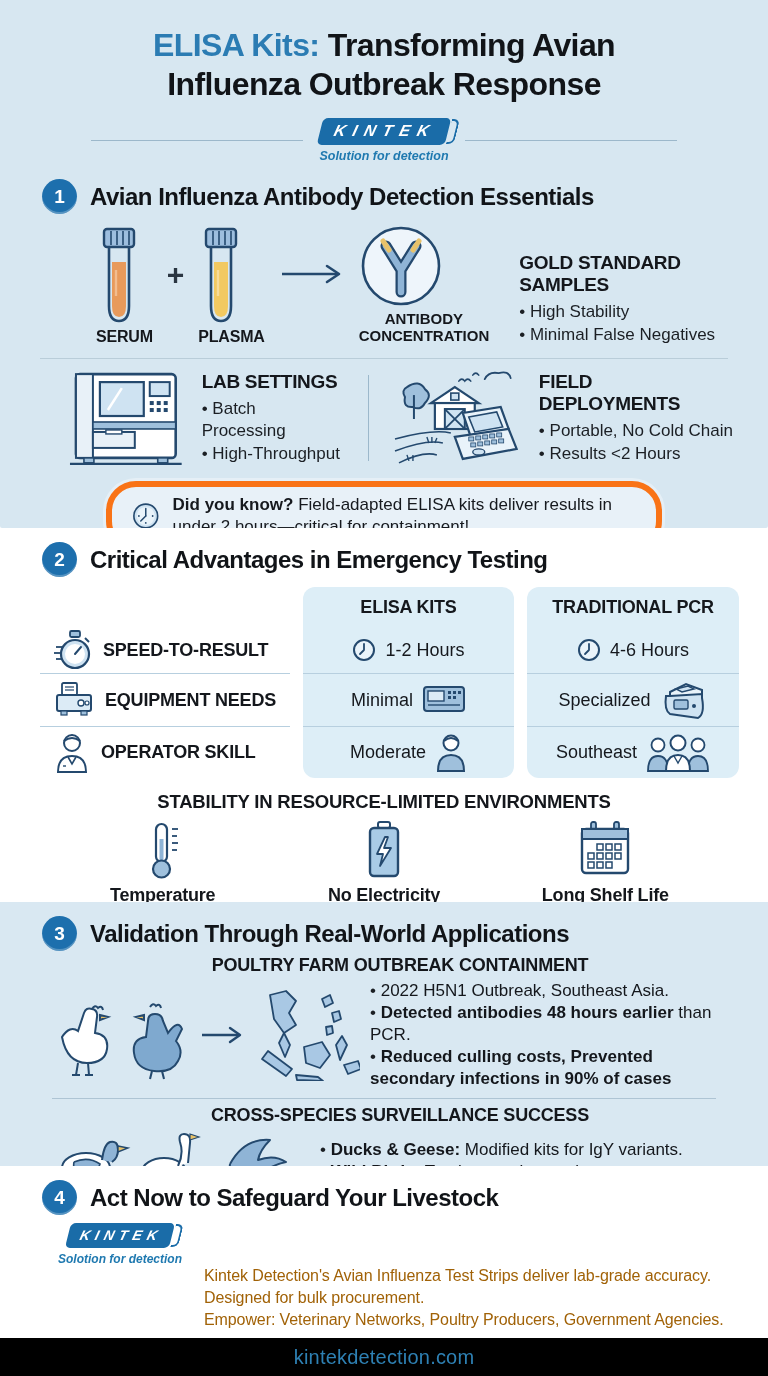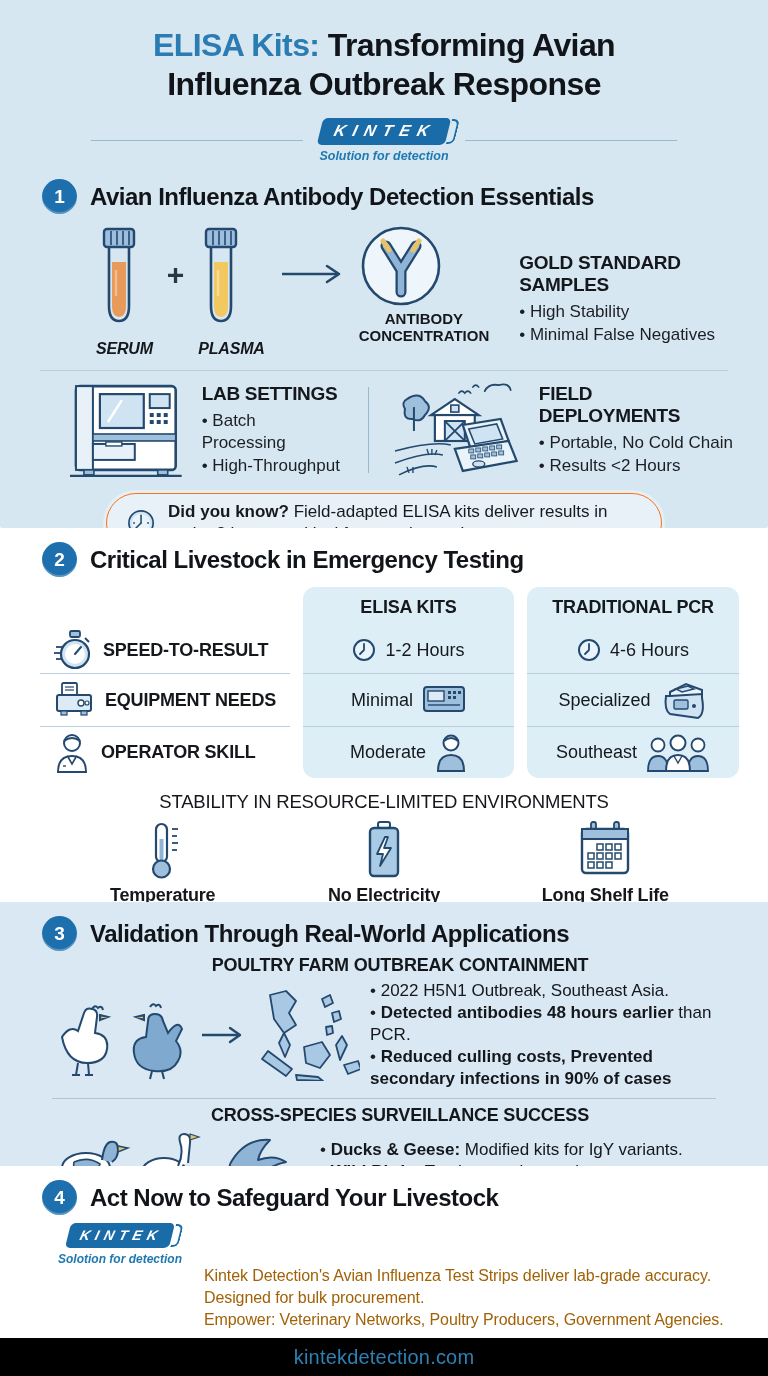--- a/index.html
+++ b/index.html
@@ -47,60 +47,60 @@
   .badge {
     flex:0 0 auto; width:35px; height:35px; border-radius:50%;
     background:#1d6fad; color:#fff; font-weight:bold; font-size:19px;
     display:flex; align-items:center; justify-content:center;
     box-shadow: inset 0 -2px 0 rgba(255,255,255,.25);
   }
   .sec-title { font-size:24px; font-weight:bold; letter-spacing:-0.5px; color:#111418; }
 
   .samples-row { display:flex; align-items:flex-start; padding: 10px 0 0 96px; gap: 14px; }
   .stack { display:flex; flex-direction:column; align-items:flex-start; }
-  .tube-label { margin-top:16px; font-size:16px; font-weight:bold; letter-spacing:-0.2px;font-style:italic; }
+  .tube-label { margin-top:4px; font-size:16px; font-weight:bold; letter-spacing:-0.2px; }
   .plus-sign { font-size:30px; font-weight:bold; color:#2a3642; margin-top:34px; }
   .arrow-wrap { margin-top:40px; }
   .ab-label { margin-top:2px; font-size:15px; font-weight:bold; text-align:center; line-height:1.15; }
   .gold-col { margin-left: 16px; padding-top: 28px; }
   .gold-title { font-size:19px; font-weight:bold; letter-spacing:-0.3px; }
   .blist { margin-top:5px; }
   .blist .bline { font-size:17px; line-height:1.32; color:#1b1f24; }
   .bline::before { content:"• "; color:#1b1f24; }
 
   .rule { height:1px; background:#b9cdd9; margin: 12px 40px 0; }
 
   .labfield-row { display:flex; align-items:center; padding: 8px 30px 0 64px; gap: 16px; }
   .vrule { width:1px; height:86px; background:#9cb8cb; margin: 0 8px; }
   .lf-title { font-size:19px; font-weight:bold; letter-spacing:-0.3px; }
 
   .fact-pill {
     margin: 12px auto 0; width: 556px; min-height: 56px;
-    background:#e8f1f8; border:1px solid #f97316; border-radius: 30px;
+    background:#e8f1f8; border:6px solid #f97316; border-radius: 30px;
     box-shadow: 0 0 0 3px rgba(255,255,255,.35);
     display:flex; align-items:center; gap:13px; padding: 7px 20px;
   }
   .fact-text { font-size:17px; line-height:1.28; color:#16191e; }
   .fact-text b { font-weight:bold; }
 
   
   .cmp-table {
     display:grid; grid-template-columns: 250px 211px 212px; column-gap: 13px;
     grid-template-rows: 40px 47px 53px 51px;
     margin: 10px 0 0 40px;
   }
   .cell { display:flex; align-items:center; }
   .cell.colbg { background:#ddeef7; justify-content:center; gap:9px; font-size:18px; color:#15181d; }
   .cell.colhead { font-weight:bold; font-size:18px; letter-spacing:-0.2px; }
   .cell.r-top { border-radius: 12px 12px 0 0; }
   .cell.r-bot { border-radius: 0 0 12px 12px; }
   .cell.rowlab { gap:11px; font-weight:bold; font-size:18px; letter-spacing:-0.2px; padding-left:14px; }
   .cell.divb { border-bottom:1px solid #b7cfdf; }
 
-  .stab-title { margin-top:13px; text-align:center; font-size:18.5px; font-weight:normal; letter-spacing:-0.2px; }
+  .stab-title { margin-top:13px; text-align:center; font-size:18.5px; font-weight:bold; letter-spacing:-0.2px; }
   .stab-row { display:flex; justify-content:flex-end; padding: 8px 70px 0; gap: 36px; }
   .stab-item { display:flex; flex-direction:column; align-items:center; width: 215px; text-align:center; }
   .stab-item .t { margin-top:6px; font-size:18px; font-weight:bold; letter-spacing:-0.2px; }
 
   
   .case-title { margin: 4px 0 0 130px; width: 540px; text-align:center; font-size:18px; font-weight:bold; letter-spacing:-0.2px; }
   .case-row { display:flex; align-items:center; padding: 4px 28px 0 52px; gap: 10px; }
   .case-bullets { flex:1; }
   .case-bullets .bline { font-size:17px; line-height:1.3; }
   .rule3 { height:1px; background:#aec4d4; margin: 8px 52px 0; }
@@ -298,21 +298,21 @@
       </svg>
       <div class="fact-text">
         <b>Did you know?</b><span> Field-adapted ELISA kits deliver results in under 2 hours—critical for containment!</span>
       </div>
     </div>
   </div>
 
   <div class="band band-white sec-two" style="padding-top:14px;">
     <div class="sec-head-row" style="margin-top:0;">
       <div class="badge">2</div>
-      <div class="sec-title">Critical Livestock in Emergency Testing</div>
+      <div class="sec-title">Critical Advantages in Emergency Testing</div>
     </div>
 
     <div class="cmp-table">
 
       <div class="cell"></div>
       <div class="cell colbg colhead r-top">ELISA KITS</div>
       <div class="cell colbg colhead r-top">TRADITIONAL PCR</div>
 
       <div class="cell rowlab divb">
         <svg width="38" height="42" viewBox="0 0 38 42">

